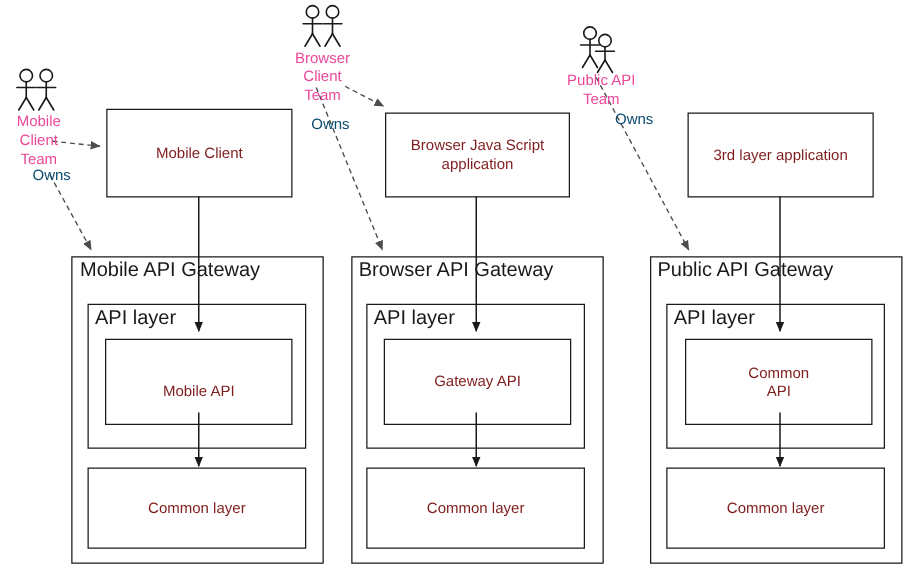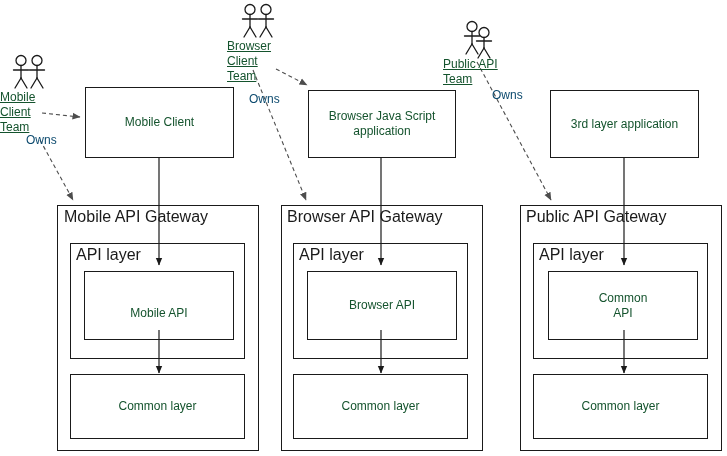--- a/index.html
+++ b/index.html
@@ -28,40 +28,40 @@
     border: 1px solid #1a1a1a;
     background: transparent;
   }
   .box-label-center {
     position: absolute;
     box-sizing: border-box;
     display: flex;
     align-items: center;
     justify-content: center;
     text-align: center;
-    color: #14532d;
+    color: #7f1d1d;
     font-size: 12px;
     line-height: 15px;
     white-space: pre-line;
   }
   .box-label-topleft {
     position: absolute;
     color: #1a1a1a;
     font-size: 16px;
     line-height: 14px;
     white-space: nowrap;
     text-align: right;
   }
   .actor-label {
     position: absolute;
-    color: #14532d;
+    color: #ec4899;
     font-size: 12px;
     line-height: 15px;
+    text-align: center;
     white-space: pre-line;
-    text-decoration: underline;
   }
   .edge-label {
     position: absolute;
     color: #0c4a6e;
     font-size: 12px;
     line-height: 14px;
     white-space: nowrap;
   }
 </style>
 </head>
@@ -174,21 +174,21 @@
   <div class="box" style="left:70px; top:374px; width:175px; height:65px;"></div>
   <div class="box-label-center" style="left:70px; top:374px; width:175px; height:65px;">Common layer</div>
 
   <div class="box" style="left:281px; top:205px; width:202px; height:246px;"></div>
   <div class="box-label-topleft" style="left:287px; top:210px;">Browser API Gateway</div>
 
   <div class="box" style="left:293px; top:243px; width:175px; height:116px;"></div>
   <div class="box-label-topleft" style="left:299px; top:248px;">API layer</div>
 
   <div class="box" style="left:307px; top:271px; width:150px; height:69px;"></div>
-  <div class="box-label-center" style="left:307px; top:271px; width:150px; height:69px;">Browser API</div>
+  <div class="box-label-center" style="left:307px; top:271px; width:150px; height:69px;">Gateway API</div>
 
   <div class="box" style="left:293px; top:374px; width:175px; height:65px;"></div>
   <div class="box-label-center" style="left:293px; top:374px; width:175px; height:65px;">Common layer</div>
 
   <div class="box" style="left:520px; top:205px; width:202px; height:246px;"></div>
   <div class="box-label-topleft" style="left:526px; top:210px;">Public API Gateway</div>
 
   <div class="box" style="left:533px; top:243px; width:175px; height:116px;"></div>
   <div class="box-label-topleft" style="left:539px; top:248px;">API layer</div>
 

